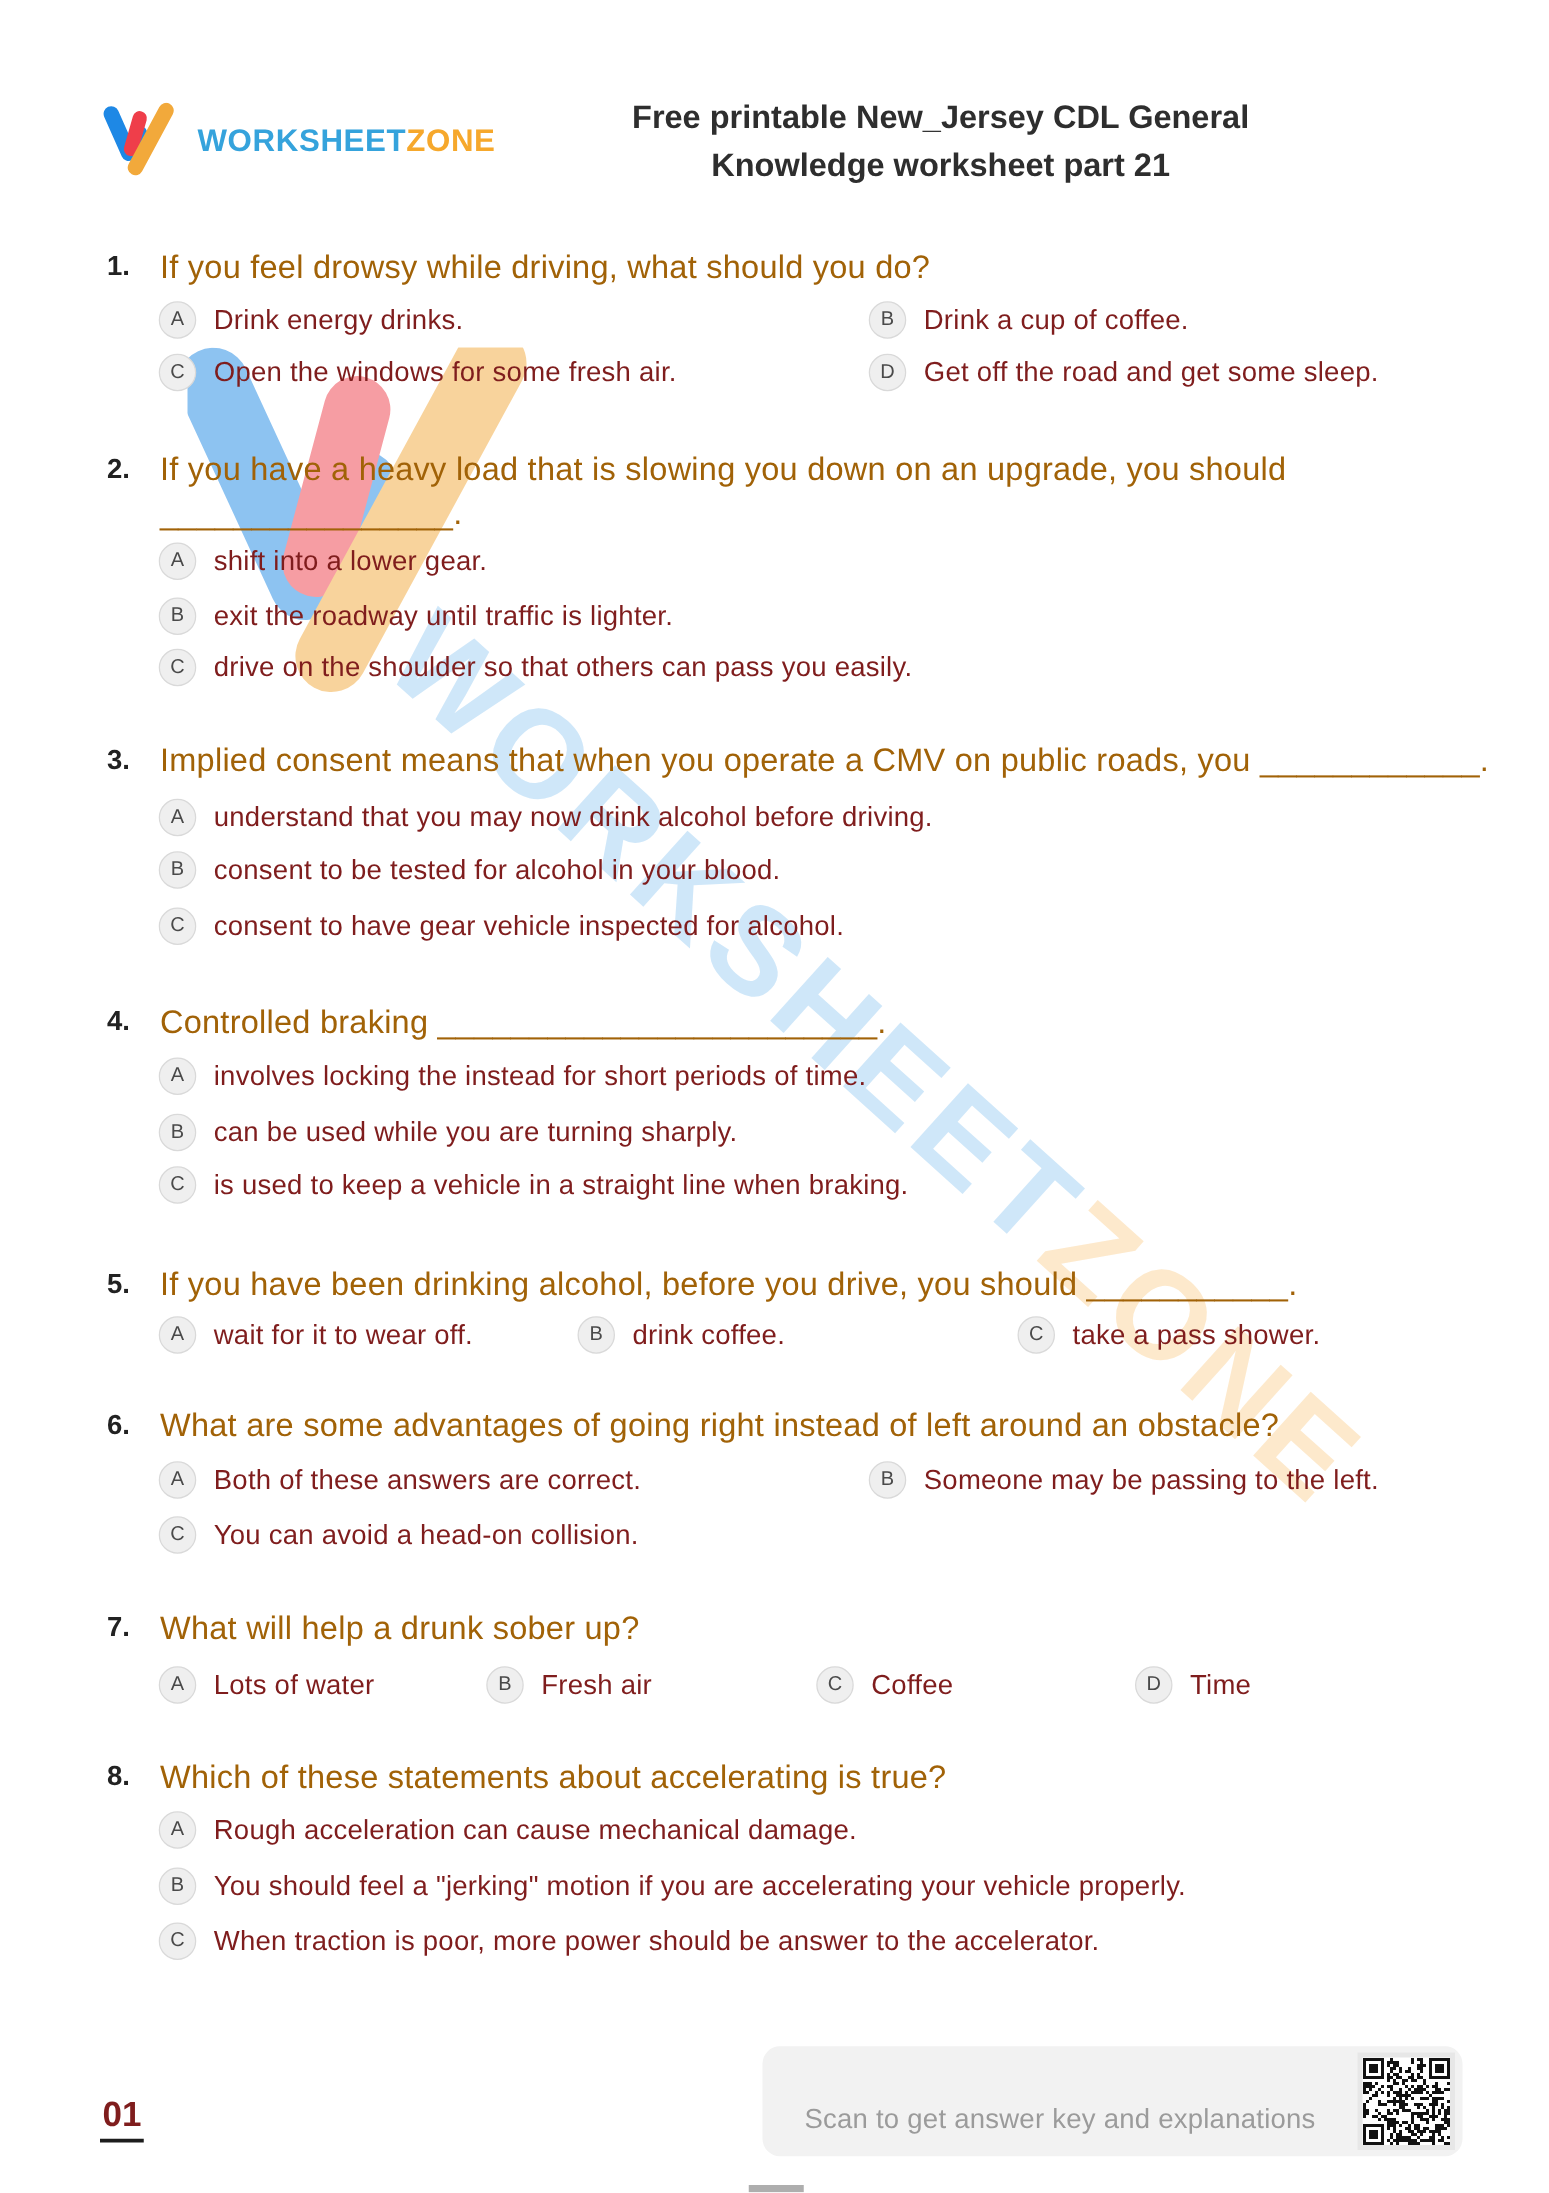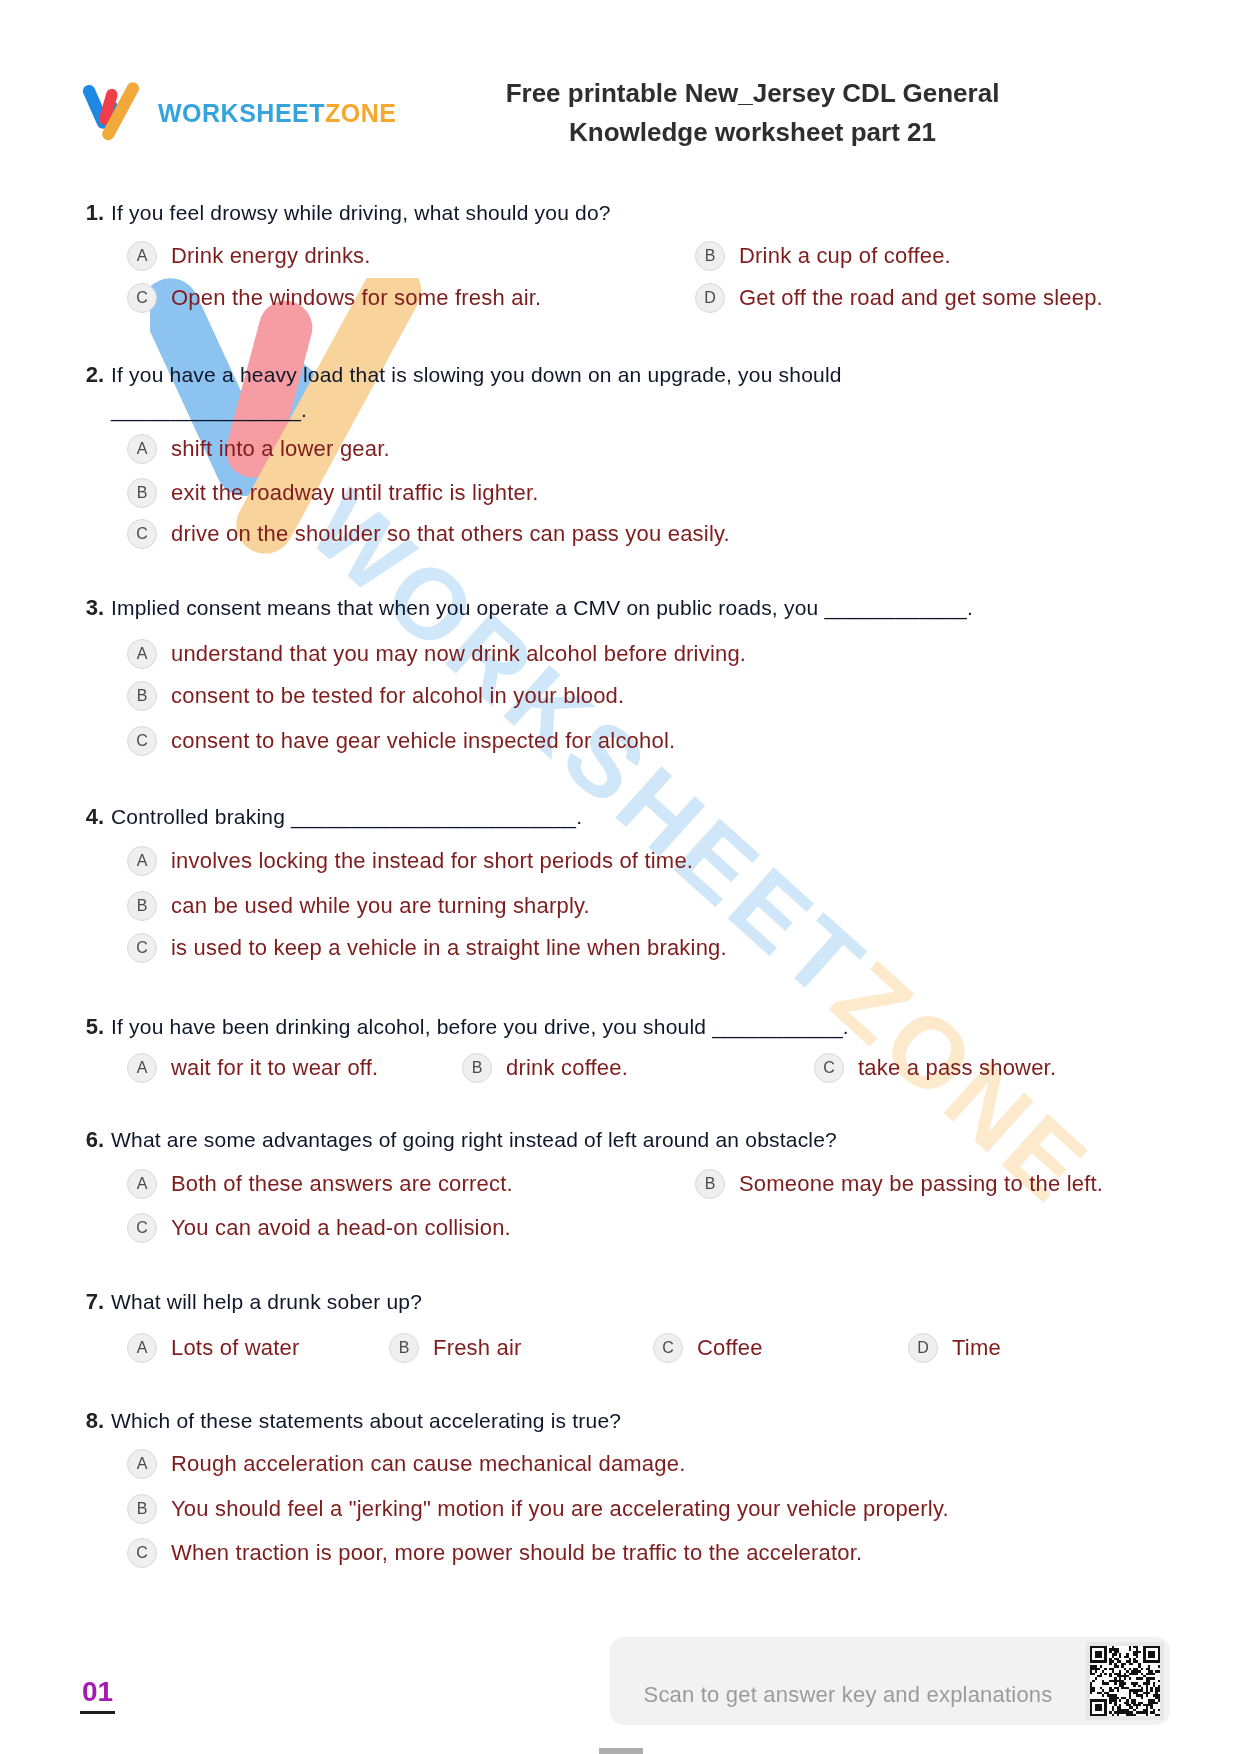--- a/index.html
+++ b/index.html
@@ -21,31 +21,31 @@
   .wm{position:absolute;z-index:0;pointer-events:none;}
   .wm-text{
     left:365px;top:468px;transform:rotate(42deg);transform-origin:0 0;
     font-size:100px;font-weight:bold;letter-spacing:6px;white-space:nowrap;
   }
   .wm-text .wm-blue{color:rgba(96,176,236,.30);}
   .wm-text .wm-orange{color:rgba(247,182,86,.30);}
   .wm-logo{left:150px;top:278px;opacity:.5;}
   
   .qnum{position:absolute;left:70px;width:34px;text-align:right;font-size:22px;line-height:30px;font-weight:bold;color:#222;z-index:1;}
-  .qtext{position:absolute;left:111px;font-size:21px;line-height:30px;color:#0f172a;letter-spacing:.2px;white-space:nowrap;z-index:1;}
+  .qtext{position:absolute;left:128px;font-size:26px;line-height:30px;color:#a16207;letter-spacing:.2px;white-space:nowrap;z-index:1;}
   .opt{position:absolute;display:flex;align-items:center;height:30px;z-index:1;}
   .opt-circle{
     flex:0 0 auto;width:28px;height:28px;border-radius:50%;
     background:var(--option-circle-bg,#EFEFEF);border:1px solid #d9d9d9;
     font-size:16px;line-height:28px;text-align:center;color:#4a4a4a;
   }
   .opt-text{margin-left:14px;font-size:22px;color:#7f1d1d;letter-spacing:.2px;white-space:nowrap;}
   
   .page-number{
-    position:absolute;left:80px;top:1676px;font-size:28px;font-weight:bold;color:#a21caf;
+    position:absolute;left:80px;top:1676px;font-size:28px;font-weight:bold;color:#7f1d1d;
     border-bottom:3px solid #1d1d1d;padding:0 2px 3px 2px;z-index:1;
   }
   .scan-box{
     position:absolute;left:610px;top:1637px;width:560px;height:88px;border-radius:14px;
     background:var(--scan-box-bg,#F2F2F2);display:flex;align-items:center;z-index:1;
   }
   .scan-text{flex:1;text-align:center;font-size:22px;color:var(--scan-text-gray,#9B9B9B);letter-spacing:.2px;margin-top:28px;}
   .qr-wrap{flex:0 0 auto;width:78px;height:78px;margin-right:6px;background:#e7e7e7;padding:4px;box-sizing:border-box;}
   .qr-wrap svg{display:block;width:70px;height:70px;background:#fff;}
   .bottom-bar{position:absolute;left:599px;top:1748px;width:44px;height:6px;background:#aeaeae;z-index:1;}
@@ -199,21 +199,21 @@
   <div class="opt" style="left:127px;top:1449px">
     <span class="opt-circle">A</span>
     <span class="opt-text">Rough acceleration can cause mechanical damage.</span>
   </div>
   <div class="opt" style="left:127px;top:1494px">
     <span class="opt-circle">B</span>
     <span class="opt-text">You should feel a "jerking" motion if you are accelerating your vehicle properly.</span>
   </div>
   <div class="opt" style="left:127px;top:1538px">
     <span class="opt-circle">C</span>
-    <span class="opt-text">When traction is poor, more power should be traffic to the accelerator.</span>
+    <span class="opt-text">When traction is poor, more power should be answer to the accelerator.</span>
   </div>
 
   <div class="page-number">01</div>
   <div class="scan-box">
     <span class="scan-text">Scan to get answer key and explanations</span>
     <span class="qr-wrap">
       <svg viewBox="0 0 29 29" shape-rendering="crispEdges">
         <rect x="0" y="0" width="29" height="29" fill="#ffffff"></rect>
         <g fill="#111111">
           <rect x="0" y="0" width="7" height="7"></rect>

